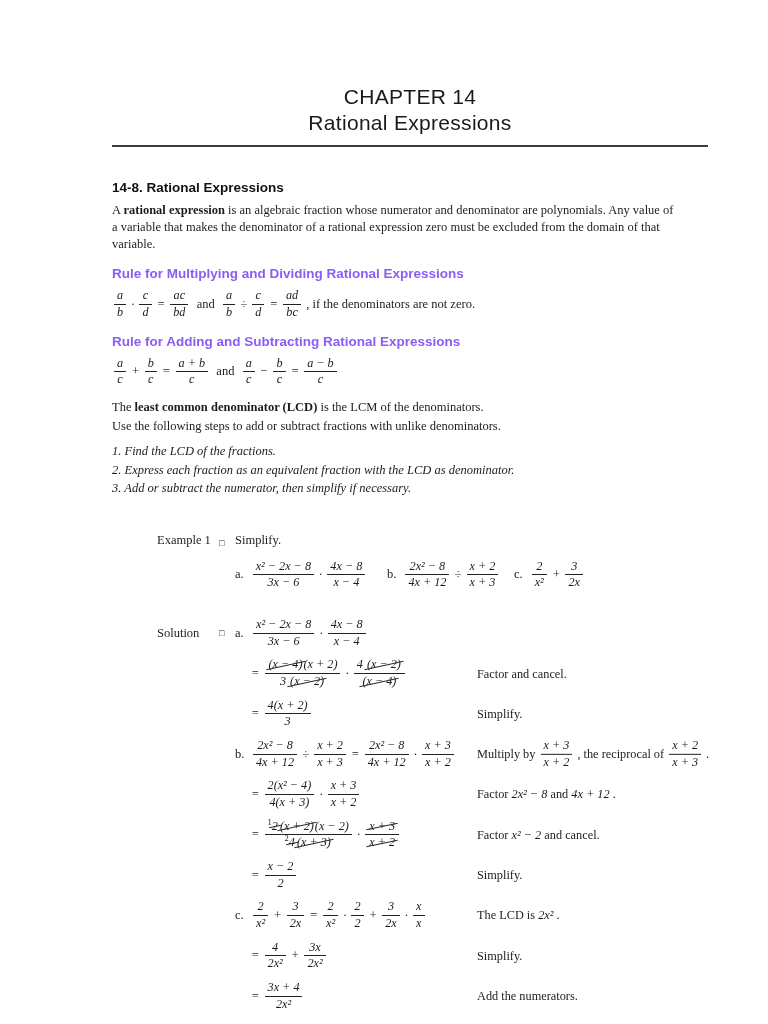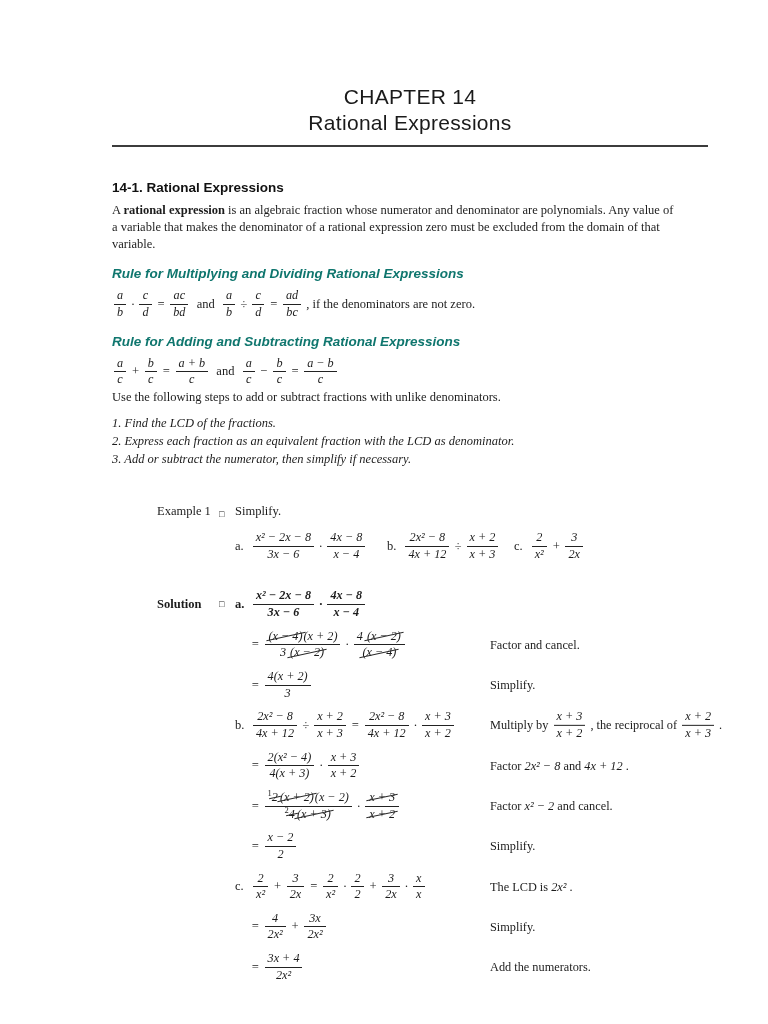--- a/index.html
+++ b/index.html
@@ -26,21 +26,21 @@
     border:none;height:2px;background:#3c3c3c;margin:9px 0 0 0;width:100%;
   }
 
   
   .h-sec{
     font-family:"Liberation Sans",sans-serif;font-weight:bold;
     font-size:13.5px;color:#111;margin:33px 0 0 0;
   }
   .h-rule{
     font-family:"Liberation Sans",sans-serif;font-weight:bold;
-    font-size:13.5px;color:#0f766e;margin:14px 0 0 0;font-style:italic;
+    font-size:13.5px;color:#8b5cf6;margin:14px 0 0 0;
   }
   .para{margin:7px 0 0 0;line-height:1.34;max-width:566px;}
   .para b{font-weight:bold;}
   .stepline{line-height:1.45;}
   .steplist{margin-top:8px;font-style:italic;}
 
   
   .mathline{
     margin:8px 0 0 0;display:flex;align-items:center;white-space:pre;
     font-size:12.5px;
@@ -63,53 +63,54 @@
   
   .srow{
     display:flex;align-items:center;position:relative;
     margin:10px 0 10px 45px; 
   }
   .scol-lead{width:62px;flex:none;}
   .scol-sq{width:16px;flex:none;font-size:9px;color:#222;}
   .scol-part{width:16px;flex:none;}
   .scol-math{display:flex;align-items:center;white-space:pre;}
   .scol-note{
-    position:absolute;left:333px;top:50%;transform:translateY(-50%);
+    position:absolute;left:320px;top:50%;transform:translateY(-50%);
     display:flex;align-items:center;white-space:pre;font-size:12.3px;
   }
   .exrow{margin-top:36px;align-items:flex-end;}
   .probs{display:flex;align-items:center;margin:12px 0 28px 123px;} 
   .prob{display:inline-flex;align-items:center;}
   .prob .plabel{margin-right:7px;}
   .prob-a{width:152px;}
   .prob-b{width:127px;}
-  .solrow1{margin-top:12px;font-weight:bold;}
+  .solrow1{margin-top:12px;}
 </style>
 </head>
 <body>
 
 <div class="page">
   <div class="content">
 
     <div class="titleblock">
       <div class="title1">CHAPTER 14</div>
       <div class="title2">Rational Expressions</div>
       <hr class="rule">
     </div>
 
-    <div class="h-sec">14-1. Rational Expressions</div>
+    <div class="h-sec">14-8. Rational Expressions</div>
 
     <p class="para"><span class="rt">A </span><b>rational expression</b><span class="rt"> is an algebraic fraction whose numerator and denominator are polynomials. Any value of a variable that makes the denominator of a rational expression zero must be excluded from the domain of that variable.</span></p>
 
     <div class="h-rule">Rule for Multiplying and Dividing Rational Expressions</div>
     <div class="mathline"><span class="fr"><span class="n"><span>a</span></span><span class="d"><span>b</span></span></span><span class="mi"> · </span><span class="fr"><span class="n"><span>c</span></span><span class="d"><span>d</span></span></span><span class="mi"> = </span><span class="fr"><span class="n"><span>ac</span></span><span class="d"><span>bd</span></span></span><span class="rt">  and  </span><span class="fr"><span class="n"><span>a</span></span><span class="d"><span>b</span></span></span><span class="mi"> ÷ </span><span class="fr"><span class="n"><span>c</span></span><span class="d"><span>d</span></span></span><span class="mi"> = </span><span class="fr"><span class="n"><span>ad</span></span><span class="d"><span>bc</span></span></span><span class="rt"> , if the denominators are not zero.</span></div>
 
     <div class="h-rule">Rule for Adding and Subtracting Rational Expressions</div>
     <div class="mathline"><span class="fr"><span class="n"><span>a</span></span><span class="d"><span>c</span></span></span><span class="mi"> + </span><span class="fr"><span class="n"><span>b</span></span><span class="d"><span>c</span></span></span><span class="mi"> = </span><span class="fr"><span class="n"><span>a + b</span></span><span class="d"><span>c</span></span></span><span class="rt">  and  </span><span class="fr"><span class="n"><span>a</span></span><span class="d"><span>c</span></span></span><span class="mi"> − </span><span class="fr"><span class="n"><span>b</span></span><span class="d"><span>c</span></span></span><span class="mi"> = </span><span class="fr"><span class="n"><span>a − b</span></span><span class="d"><span>c</span></span></span></div>
 
+    <p class="para" style="margin-top:12px"><span class="rt">The </span><b>least common denominator (LCD)</b><span class="rt"> is the LCM of the denominators.</span></p>
     <p class="para" style="margin-top:2px">Use the following steps to add or subtract fractions with unlike denominators.</p>
 
     <div class="steplist">
       <div class="stepline">1. Find the LCD of the fractions.</div>
       <div class="stepline">2. Express each fraction as an equivalent fraction with the LCD as denominator.</div>
       <div class="stepline">3. Add or subtract the numerator, then simplify if necessary.</div>
     </div>
 
     <div class="srow exrow">
       <span class="scol-lead">Example 1</span>

